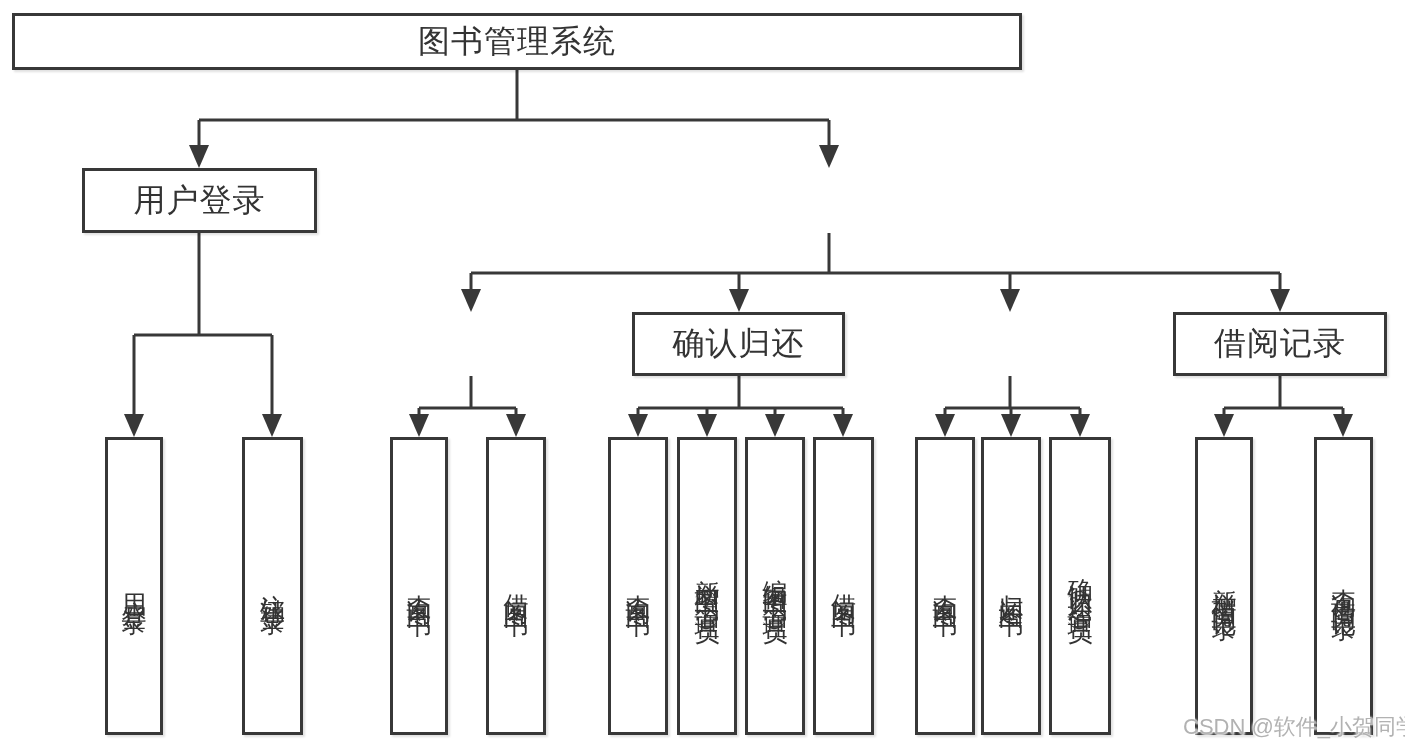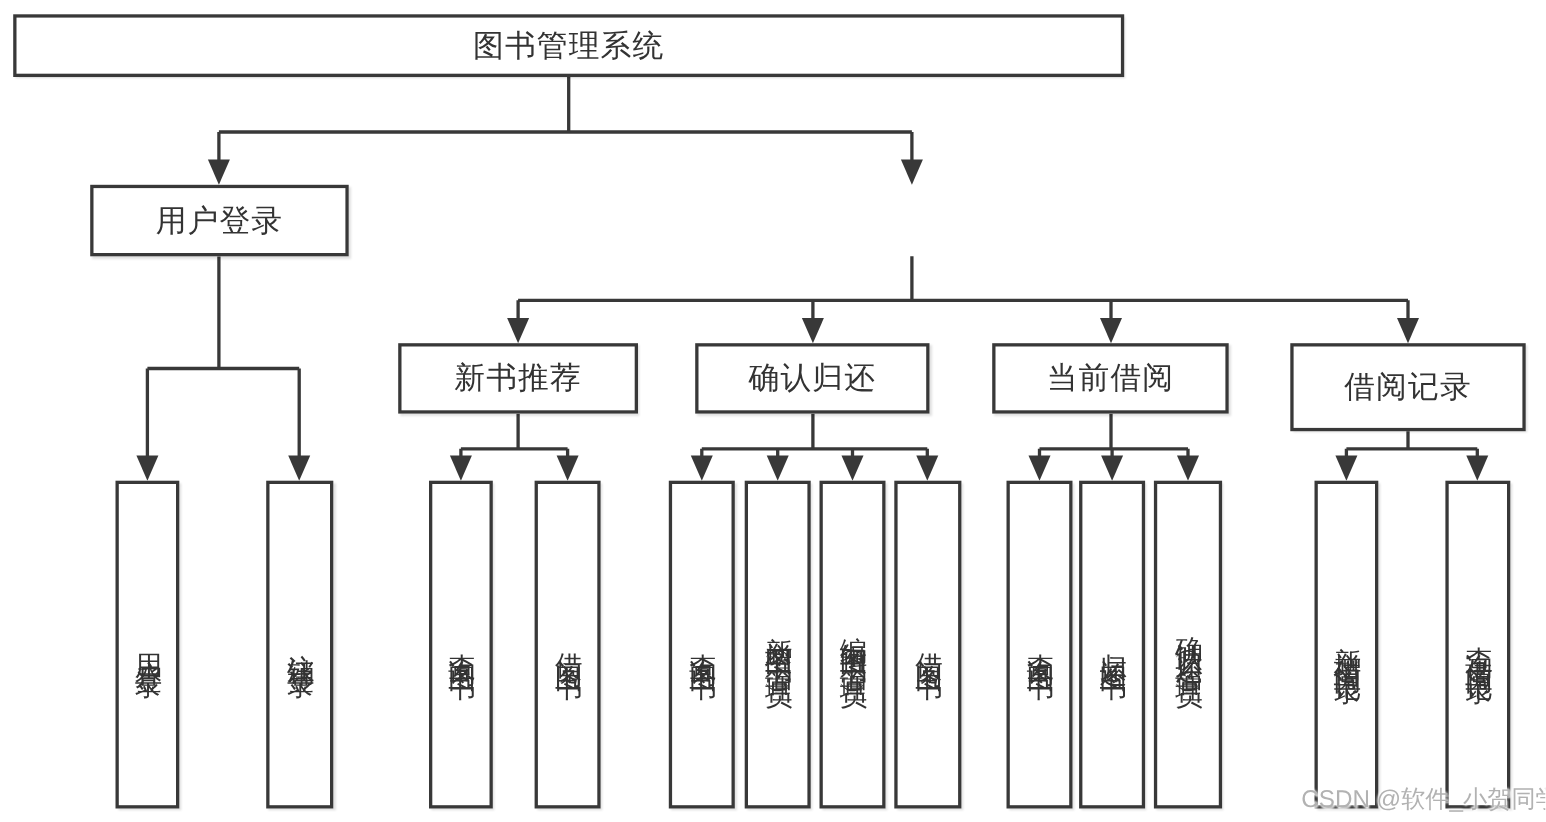--- a/index.html
+++ b/index.html
@@ -7,21 +7,21 @@
     position:relative; width:1405px; height:747px; background:#ffffff;
     font-family:"Liberation Sans", sans-serif; overflow:hidden;
   }
   .wires { position:absolute; left:0; top:0; z-index:1; }
   .node {
     position:absolute; box-sizing:border-box; background:#ffffff;
     border:3px solid #383838; color:#333333; z-index:2;
     display:flex; align-items:center; justify-content:center;
     box-shadow:2px 2px 2px rgba(0,0,0,0.12);
   }
-  .node.h { font-size:28px; letter-spacing:1px; white-space:nowrap;font-family:Liberation Serif, serif; }
+  .node.h { font-size:32px; letter-spacing:1px; white-space:nowrap;font-family:Liberation Serif, serif; }
   .node.v span {
     writing-mode:vertical-rl; text-orientation:mixed;
     font-size:25px; letter-spacing:6px; line-height:1;
   }
   .watermark {
     position:absolute; left:1183px; top:712px; z-index:5;
     font-size:22px; color:#b2b2b2; white-space:nowrap;
     text-shadow:0 0 3px #ffffff, 1px 1px 2px #ffffff, -1px -1px 2px #ffffff;
   }
 </style>
@@ -60,24 +60,22 @@
         <polygon points="1070,414 1090,414 1080,437"></polygon>
         <polygon points="1214,414 1234,414 1224,437"></polygon>
         <polygon points="1333,414 1353,414 1343,437"></polygon>
       </g>
   </svg>
 
   <div class="node h" style="left:12px;top:13px;width:1010px;height:57px;">图书管理系统</div>
 
   <div class="node h" style="left:82px;top:168px;width:235px;height:65px;">用户登录</div>
 
-  <div class="node h" style="left:362px;top:312px;width:218px;height:64px;">新书推荐</div>
   <div class="node h" style="left:632px;top:312px;width:213px;height:64px;">确认归还</div>
-  <div class="node h" style="left:902px;top:312px;width:215px;height:64px;">当前借阅</div>
-  <div class="node h" style="left:1173px;top:312px;width:214px;height:80px;">借阅记录</div>
+  <div class="node h" style="left:1173px;top:312px;width:214px;height:64px;">借阅记录</div>
 
   <div class="node v" style="left:105px;top:437px;width:58px;height:298px;">
     <span>用户登录</span>
   </div>
   <div class="node v" style="left:242px;top:437px;width:61px;height:298px;">
     <span>注销登录</span>
   </div>
 
   <div class="node v" style="left:390px;top:437px;width:58px;height:298px;">
     <span>查询图书</span>

